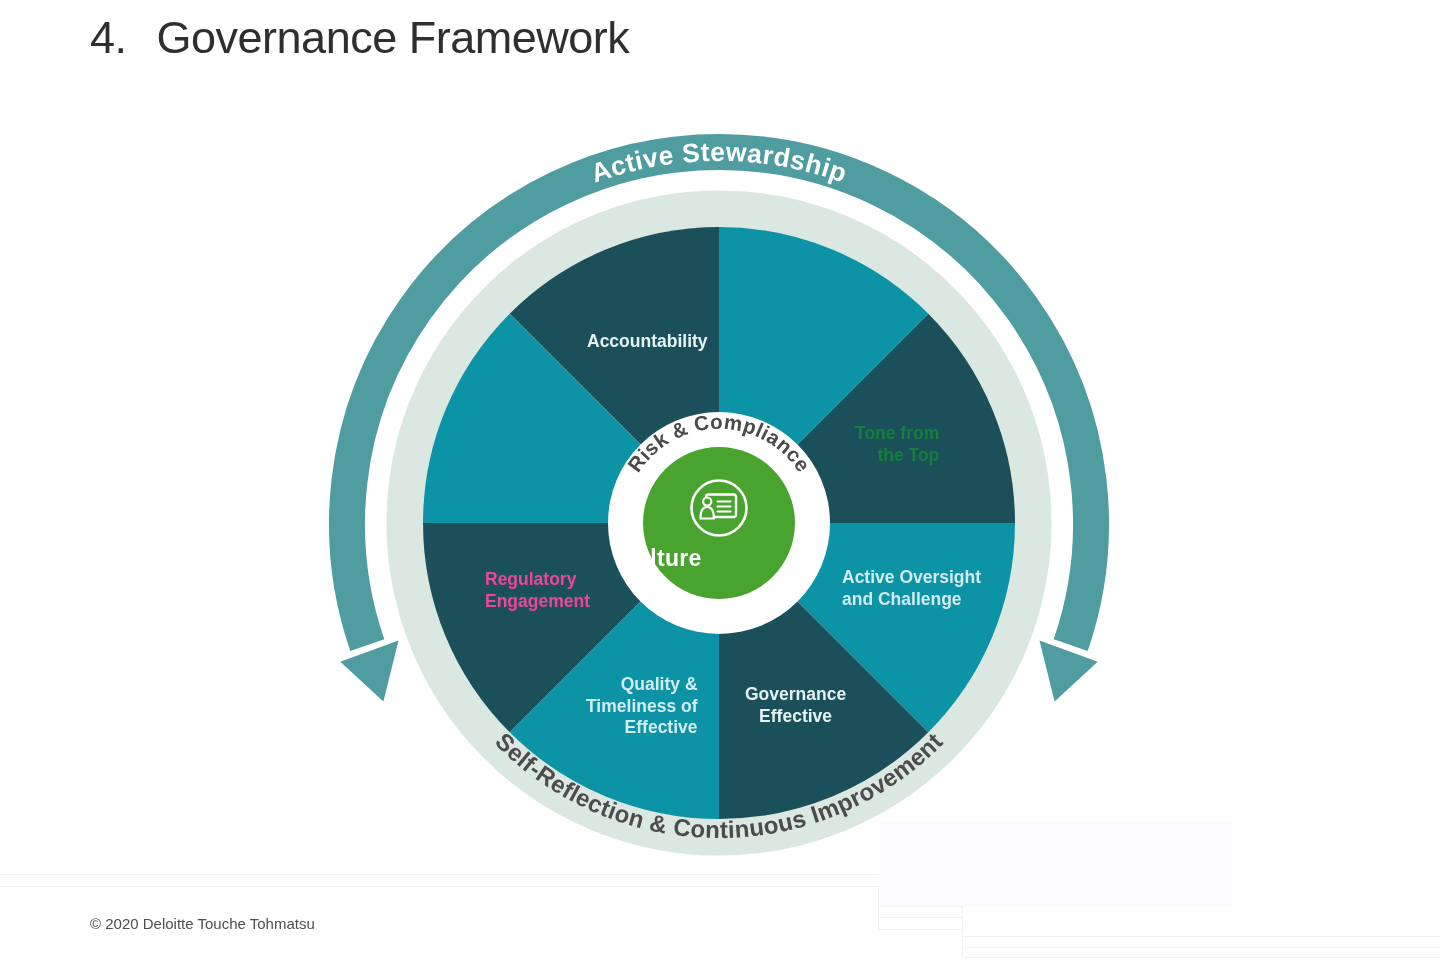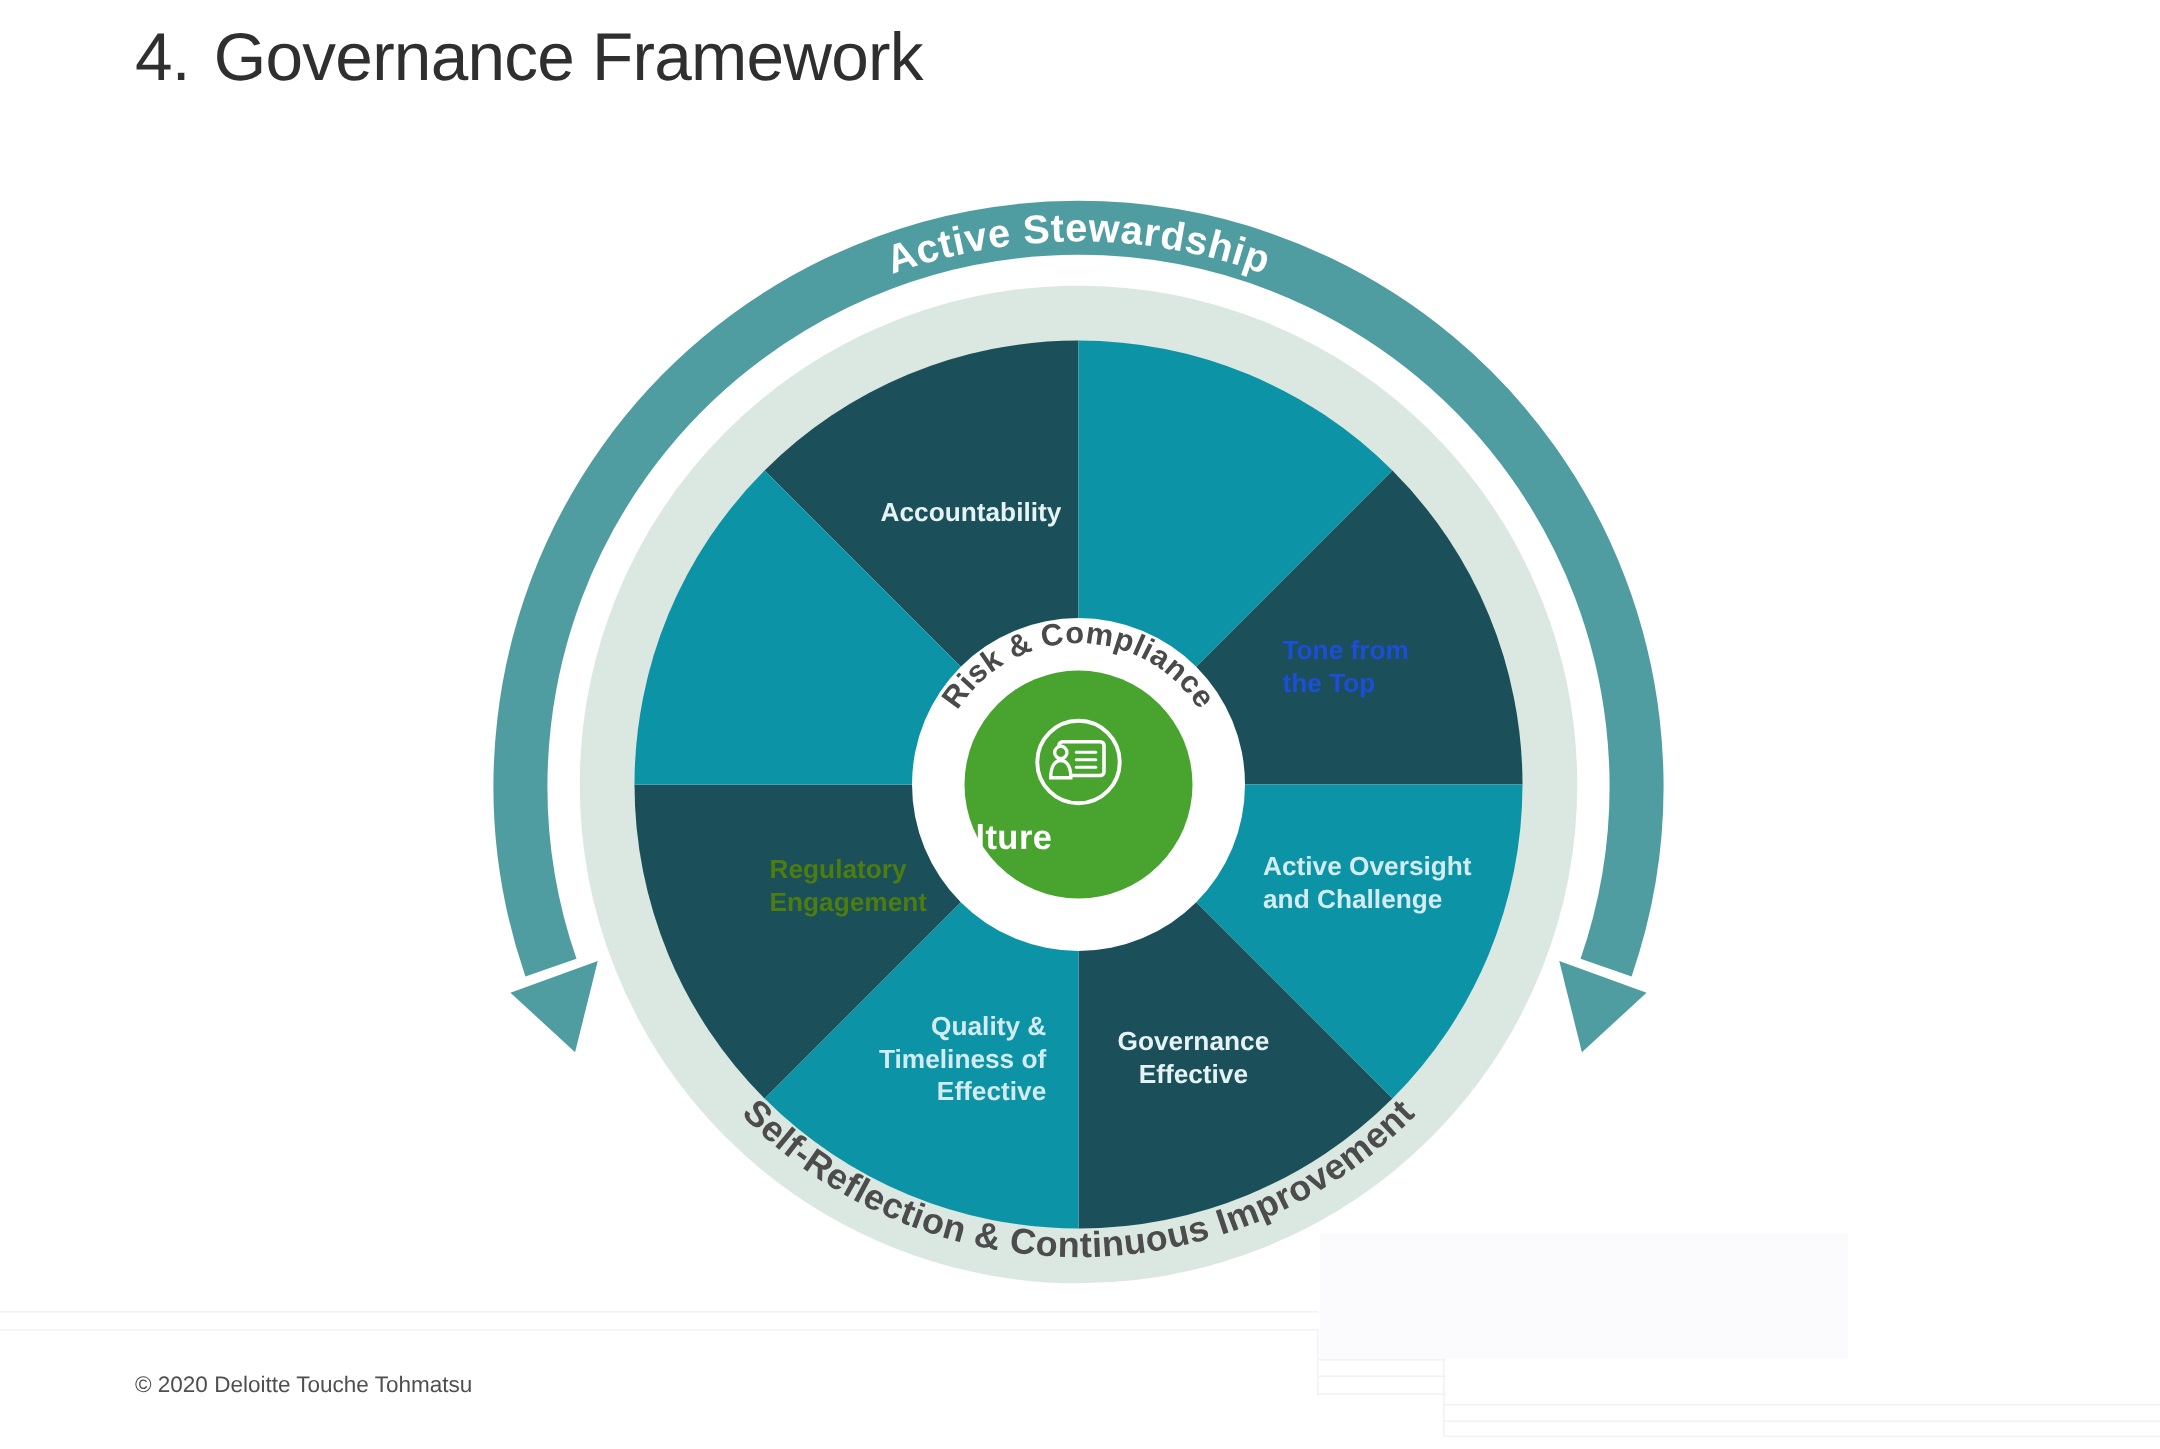--- a/index.html
+++ b/index.html
@@ -4,21 +4,21 @@
 <style>
   html,body{margin:0;padding:0;background:#fff;}
   .stage{
     position:relative;width:1440px;height:966px;overflow:hidden;background:#ffffff;
     font-family:"Liberation Sans",sans-serif;
   }
   .title{
     position:absolute;left:90px;top:12px;font-size:45px;font-weight:300;
     color:#2f2f2f;letter-spacing:-0.5px;white-space:nowrap;
   }
-  .title .title-text{margin-left:16px;}
+  .title .title-text{margin-left:30px;}
   svg.diagram{position:absolute;left:0;top:0;}
   .arc-top-text{
     font-family:"Liberation Sans",sans-serif;font-size:26.5px;font-weight:bold;
     fill:#ffffff;letter-spacing:0.5px;
   }
   .arc-bottom-text{
     font-family:"Liberation Sans",sans-serif;font-size:24px;font-weight:bold;
     fill:#4c4c4c;letter-spacing:0.3px;
   }
   .arc-risk-text{
@@ -101,38 +101,38 @@
       <textPath href="#bottomTextPath" startOffset="50%">Self-Reflection &amp; Continuous Improvement</textPath>
     </text>
     <text class="arc-risk-text" text-anchor="middle">
       <textPath href="#riskTextPath" startOffset="50%">Risk &amp; Compliance</textPath>
     </text>
   </svg>
 
   <div class="seg-label" style="left: 587px; top: 331px; color: rgb(230, 243, 245);">
     <div>Accountability</div>
   </div>
-  <div class="seg-label" style="left: 855px; top: 423px; color: #1d4ed8;">
+  <div class="seg-label" style="left: 855px; top: 423px; color: #15803d; text-align: right;">
     <div>Tone from</div>
     <div>the Top</div>
   </div>
   <div class="seg-label" style="left: 842px; top: 567px; color: rgb(210, 236, 241);">
     <div>Active Oversight</div>
     <div>and Challenge</div>
   </div>
   <div class="seg-label" style="left: 745px; top: 684px; color: rgb(230, 243, 245); text-align: center;">
     <div>Governance</div>
     <div>Effective</div>
   </div>
   <div class="seg-label" style="left: 586px; top: 674px; color: rgb(210, 236, 241); text-align: right;">
     <div>Quality &amp;</div>
     <div>Timeliness of</div>
     <div>Effective</div>
   </div>
-  <div class="seg-label" style="left: 485px; top: 569px; color: #4d7c0f; margin-left: 28px;">
+  <div class="seg-label" style="left: 485px; top: 569px; color: #ec4899;">
     <div>Regulatory</div>
     <div>Engagement</div>
   </div>
 
   <div class="culture-label">Culture</div>
 
   <div class="footer">© 2020 Deloitte Touche Tohmatsu</div>
 
 </div>
 

